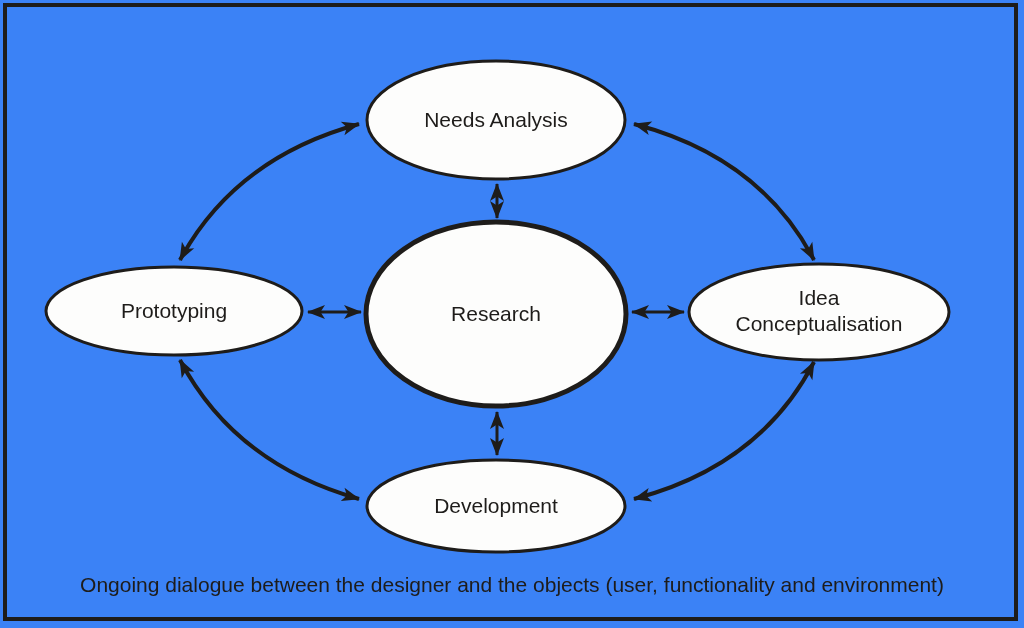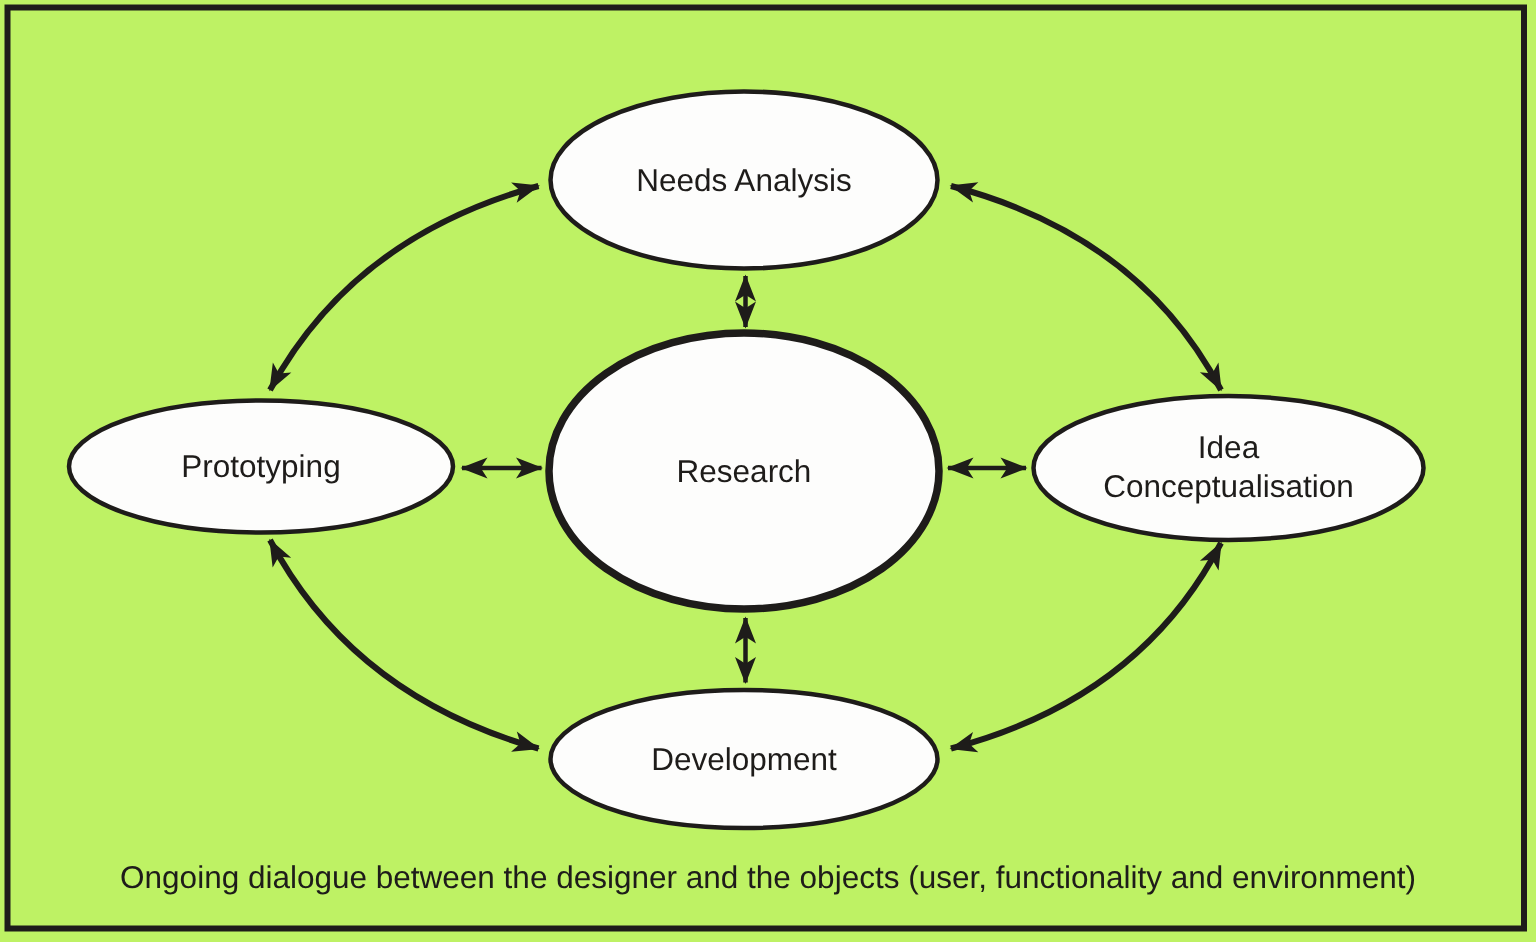--- a/index.html
+++ b/index.html
@@ -4,21 +4,21 @@
 <style>
   html, body {
     margin: 0;
     padding: 0;
     background: #ffffff;
   }
   .canvas {
     position: relative;
     width: 1024px;
     height: 628px;
-    background: #bef264;
+    background: #3b82f6;
     overflow: hidden;
   }
   svg {
     display: block;
     width: 1024px;
     height: 628px;
   }
   text {
     font-family: "Liberation Sans", "DejaVu Sans", sans-serif;
     font-size: 21px;

